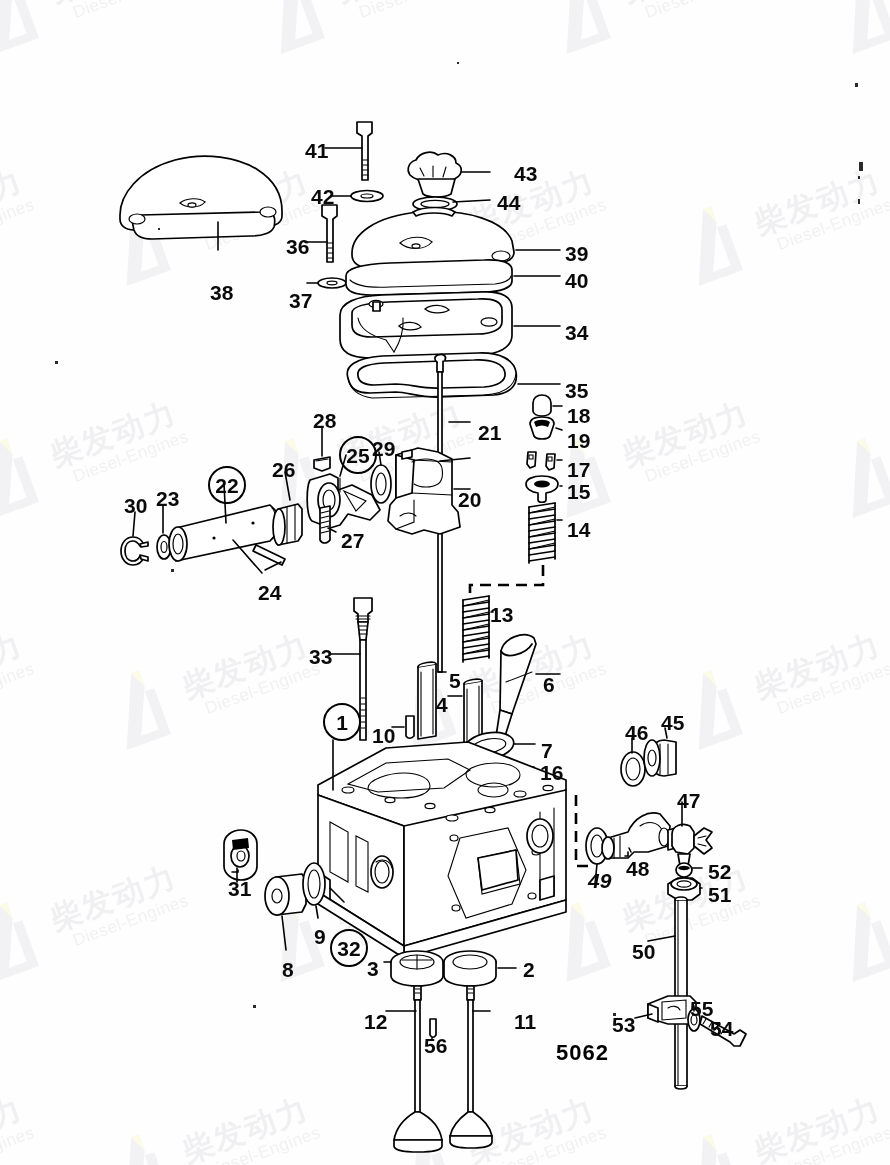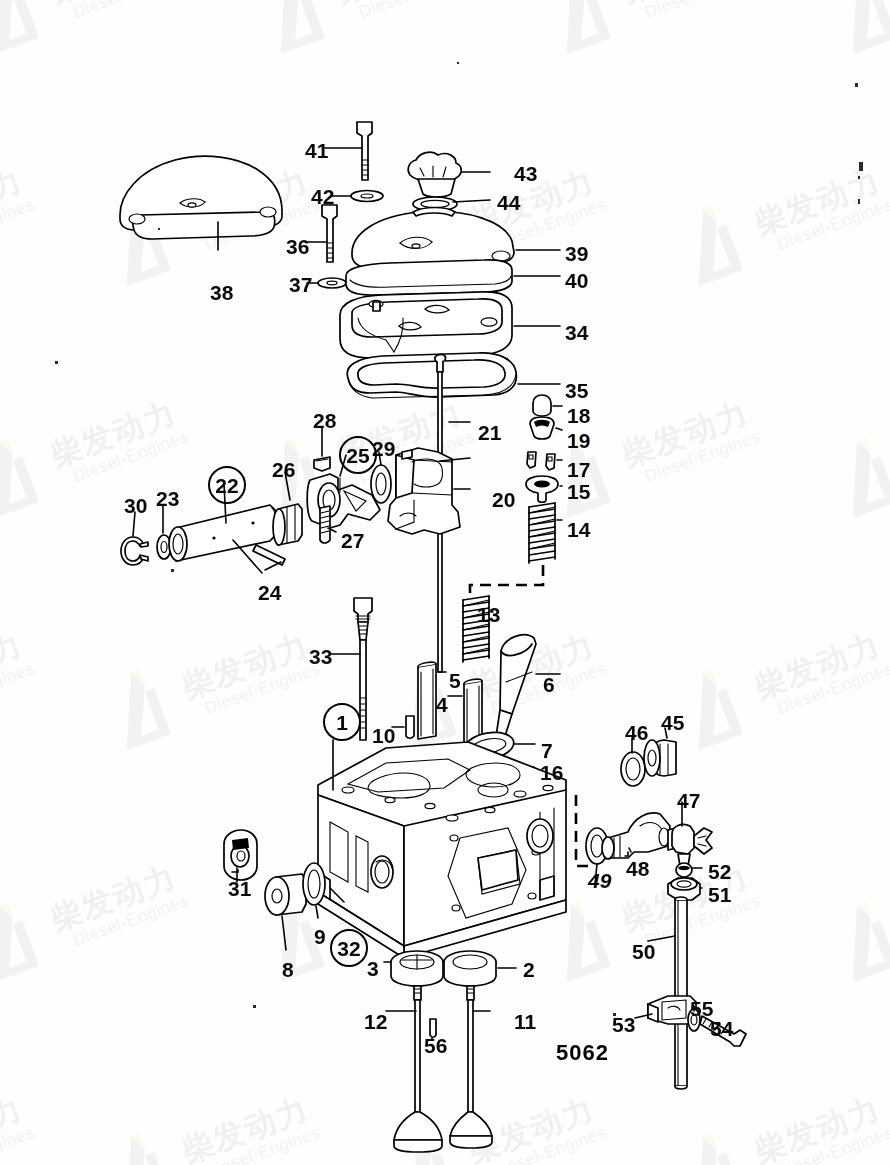--- a/index.html
+++ b/index.html
@@ -709,41 +709,41 @@
   </svg>
 
   <div id="labels">
       <div class="lab" style="left: 305px; top: 140px;">41</div>
       <div class="lab" style="left: 514px; top: 163px;">43</div>
       <div class="lab" style="left: 311px; top: 186px;">42</div>
       <div class="lab" style="left: 497px; top: 192px;">44</div>
       <div class="lab" style="left: 286px; top: 236px;">36</div>
       <div class="lab" style="left: 565px; top: 243px;">39</div>
       <div class="lab" style="left: 565px; top: 270px;">40</div>
-      <div class="lab" style="left: 289px; top: 274px;">37</div>
+      <div class="lab" style="left: 289px; top: 290px;">37</div>
       <div class="lab" style="left: 210px; top: 256px; margin-top: 26px;">38</div>
       <div class="lab" style="left: 565px; top: 322px;">34</div>
       <div class="lab" style="left: 565px; top: 380px;">35</div>
       <div class="lab" style="left: 567px; top: 405px;">18</div>
       <div class="lab" style="left: 313px; top: 410px;">28</div>
       <div class="lab" style="left: 567px; top: 430px;">19</div>
       <div class="lab" style="left: 478px; top: 422px;">21</div>
       <div class="lab circ" style="left: 339px; top: 436px;">25</div>
       <div class="lab" style="left: 372px; top: 438px;">29</div>
       <div class="lab" style="left: 567px; top: 459px;">17</div>
       <div class="lab" style="left: 272px; top: 459px;">26</div>
       <div class="lab circ" style="left: 208px; top: 466px;">22</div>
       <div class="lab" style="left: 567px; top: 481px;">15</div>
-      <div class="lab" style="left: 492px; top: 489px;">20</div>
+      <div class="lab" style="left: 458px; top: 489px;">20</div>
       <div class="lab" style="left: 156px; top: 488px;">23</div>
       <div class="lab" style="left: 124px; top: 495px;">30</div>
       <div class="lab" style="left: 567px; top: 519px;">14</div>
       <div class="lab" style="left: 341px; top: 530px;">27</div>
       <div class="lab" style="left: 258px; top: 582px;">24</div>
-      <div class="lab" style="left: 477px; top: 604px;">13</div>
+      <div class="lab" style="left: 490px; top: 604px;">13</div>
       <div class="lab" style="left: 543px; top: 674px;">6</div>
       <div class="lab" style="left: 309px; top: 646px;">33</div>
       <div class="lab" style="left: 449px; top: 670px;">5</div>
       <div class="lab" style="left: 436px; top: 694px;">4</div>
       <div class="lab circ" style="left: 323px; top: 703px;">1</div>
       <div class="lab" style="left: 372px; top: 725px;">10</div>
       <div class="lab" style="left: 541px; top: 740px;">7</div>
       <div class="lab" style="left: 625px; top: 722px;">46</div>
       <div class="lab" style="left: 661px; top: 712px;">45</div>
       <div class="lab" style="left: 540px; top: 762px;">16</div>

